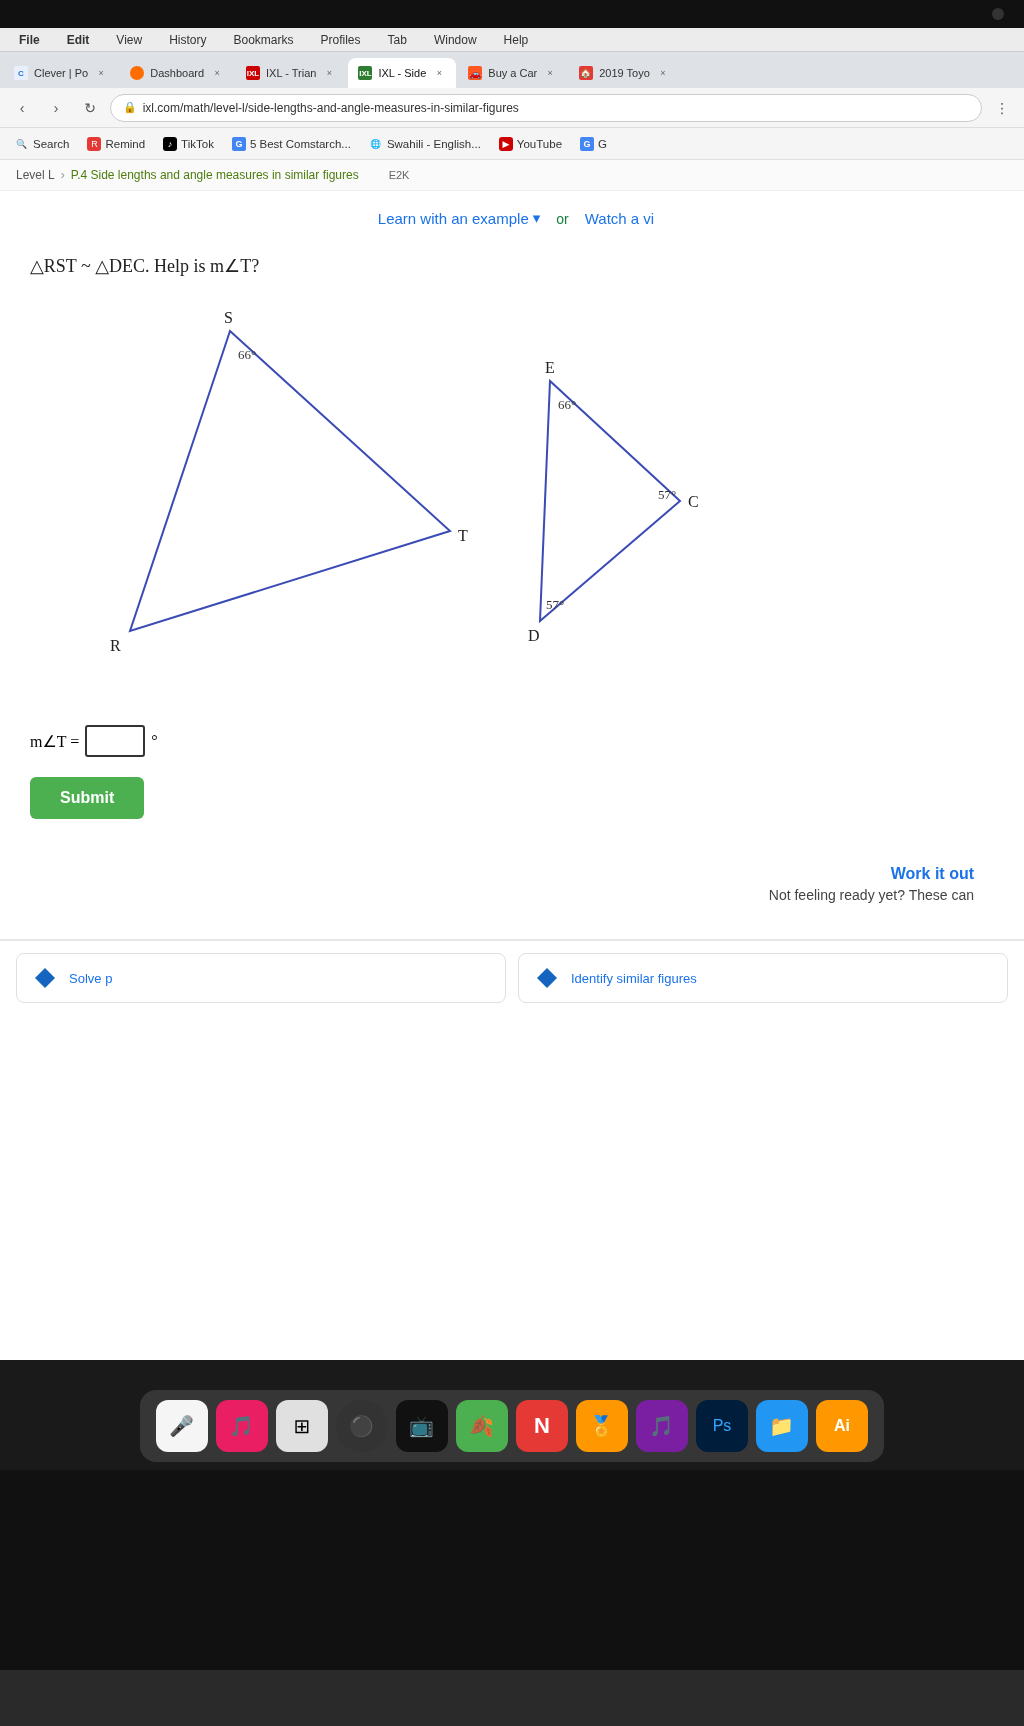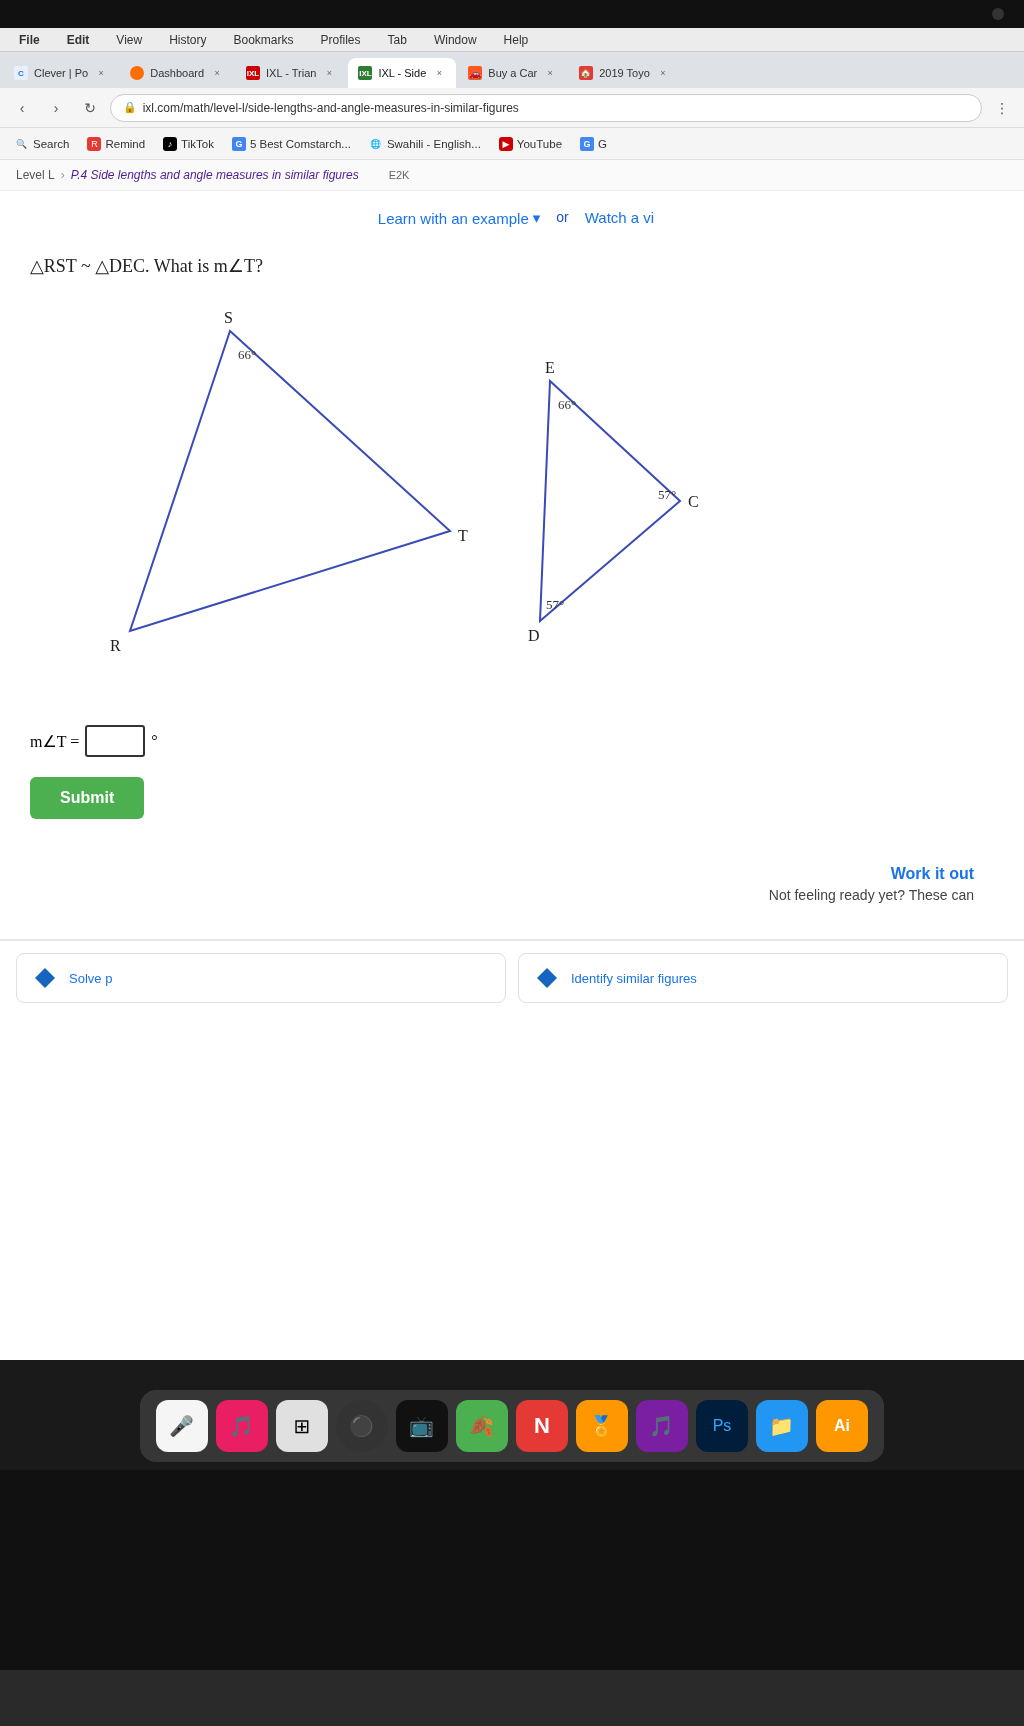--- a/index.html
+++ b/index.html
@@ -188,46 +188,46 @@
     .breadcrumb {
       padding: 8px 16px;
       font-size: 12px;
       color: #555;
       background: #fafafa;
       border-bottom: 1px solid #eee;
       display: flex;
       align-items: center;
       gap: 6px;
     }
-    .breadcrumb a { color: #4c1d95; text-decoration: none; font-style: italic; }
+    .breadcrumb a { color: #4d7c0f; text-decoration: none; }
     .breadcrumb-sep { color: #999; }
     .breadcrumb-code {
       margin-left: 24px;
       color: #666;
       font-size: 11px;
     }
 
     
     .learn-row {
       display: flex;
-      align-items: flex-start;
+      align-items: flex-end;
       justify-content: center;
       padding: 18px 0 12px 8px;
       gap: 16px;
       font-size: 15px;
     }
     .learn-link {
       color: #1a73e8;
       cursor: pointer;
       display: flex;
       align-items: center;
       gap: 4px;
       font-weight: 500;
     }
-    .or-text { color: #1d4ed8; font-size: 14px; }
+    .or-text { color: #15803d; font-size: 14px; }
     .watch-link { color: #1a73e8; cursor: pointer; font-weight: 500; }
 
     
     .problem-area {
       padding: 16px 30px 20px 30px;
     }
 
     .problem-title {
       font-size: 18px;
       color: #222;
@@ -478,21 +478,21 @@
           <span>Learn with an example</span>
           <span>▾</span>
         </div>
         <span class="or-text">or</span>
         <span class="watch-link">Watch a vi</span>
       </div>
 
       <div class="problem-area">
 
         <div class="problem-title math">
-          <span>△RST ~ △DEC. What is m∠T?</span>
+          <span>△RST ~ △DEC. Help is m∠T?</span>
         </div>
 
         <div class="triangles-container">
           <svg width="680" height="400" viewBox="0 0 680 400">
 
             <polygon points="200,30 100,330 420,230" fill="none" stroke="#3a4bb5" stroke-width="2"></polygon>
 
             <text x="194" y="22" font-size="16" fill="#222" font-family="Georgia,serif">S</text>
             <text x="80" y="350" font-size="16" fill="#222" font-family="Georgia,serif">R</text>
             <text x="428" y="240" font-size="16" fill="#222" font-family="Georgia,serif">T</text>

